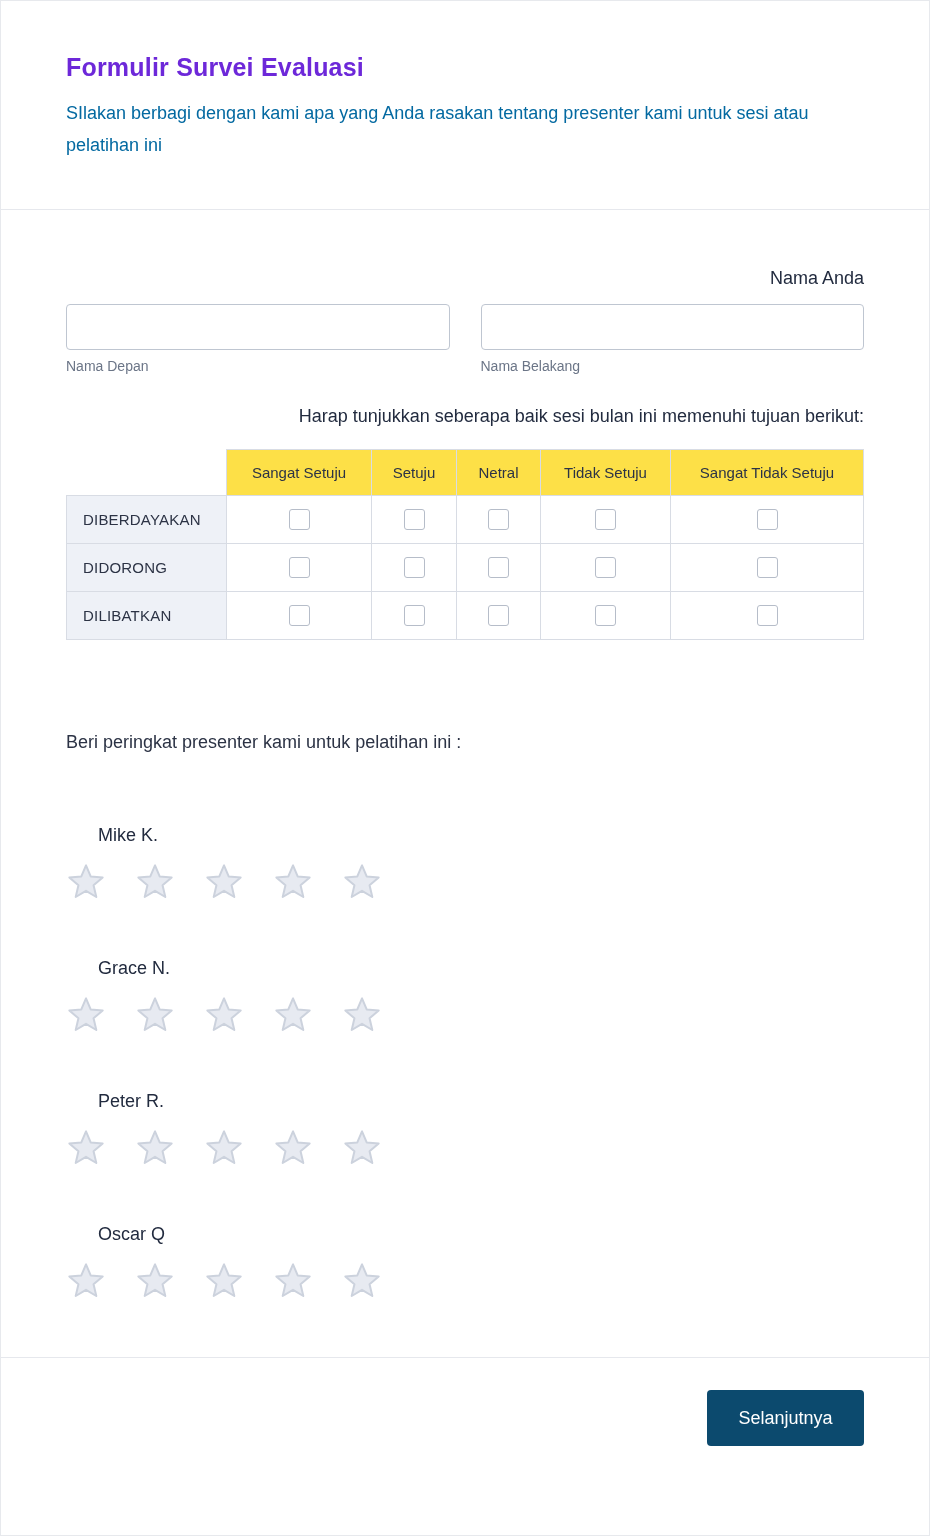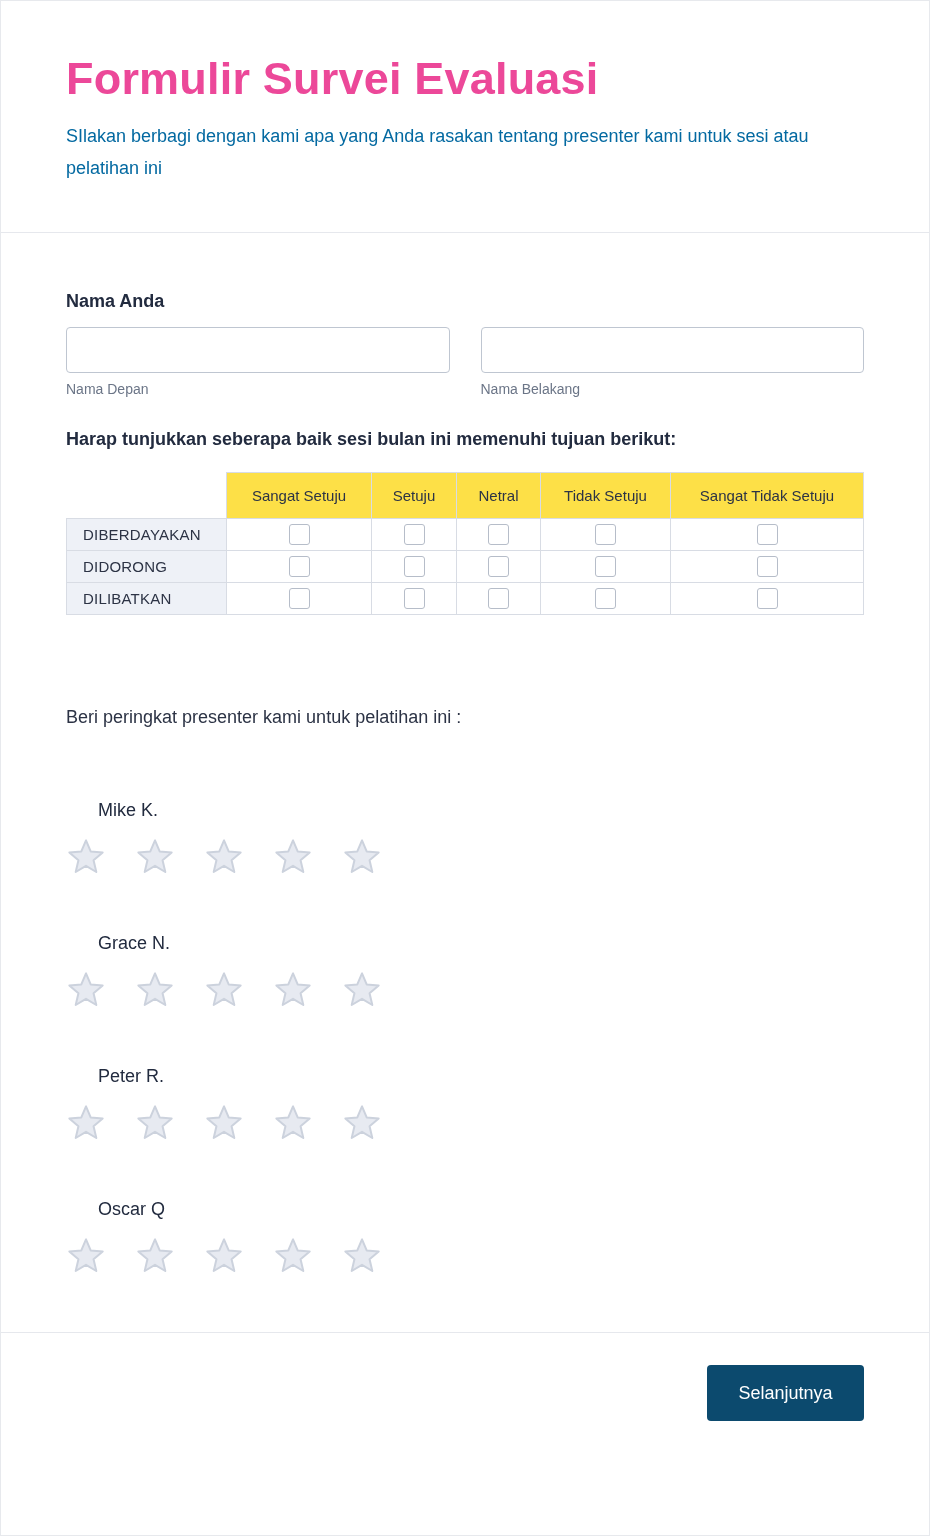--- a/index.html
+++ b/index.html
@@ -13,43 +13,44 @@
   .page {
     width: 930px;
     min-height: 1536px;
     background: #ffffff;
     border: 1px solid #e7e9ed;
     position: relative;
   }
   
   .form-header { padding: 52px 65px 48px 65px; }
   .form-title {
-    font-size: 45px;
+    font-size: 25px;
     font-weight: 700;
-    color: #ec4899;
+    color: #6d28d9;
     letter-spacing: 0.2px;
   }
   .form-subtitle {
     margin-top: 16px;
     font-size: 18px;
     line-height: 1.75;
     color: #0369a1;
     max-width: 800px;
   }
   .divider {
     border: none;
     border-top: 1px solid #e6e8ed;
     width: 100%;
   }
   
   .form-body { padding: 0 65px; }
   .question-label {
     font-size: 18px;
-    font-weight: 700;
+    font-weight: 400;
     color: #222b3f;
+    text-align: right;
   }
   .question-plain {
     font-size: 18px;
     font-weight: 400;
     color: #2c3345;
   }
   .q-name { margin-top: 58px; }
   .name-inputs { display: flex; gap: 31px; margin-top: 15px; }
   .name-field { flex: 1; }
   .name-field input {
@@ -93,21 +94,21 @@
     border-top: none;
     border-left: none;
   }
   .matrix-table tbody th {
     background: #eef1f7;
     font-size: 15px;
     font-weight: 400;
     color: #2c3345;
     text-align: left;
     padding-left: 16px;
-    height: 32px;
+    height: 48px;
     letter-spacing: 0.2px;
   }
   .matrix-table tbody td {
     background: #ffffff;
     text-align: center;
     vertical-align: middle;
   }
   .checkbox {
     display: inline-block;
     width: 21px;

